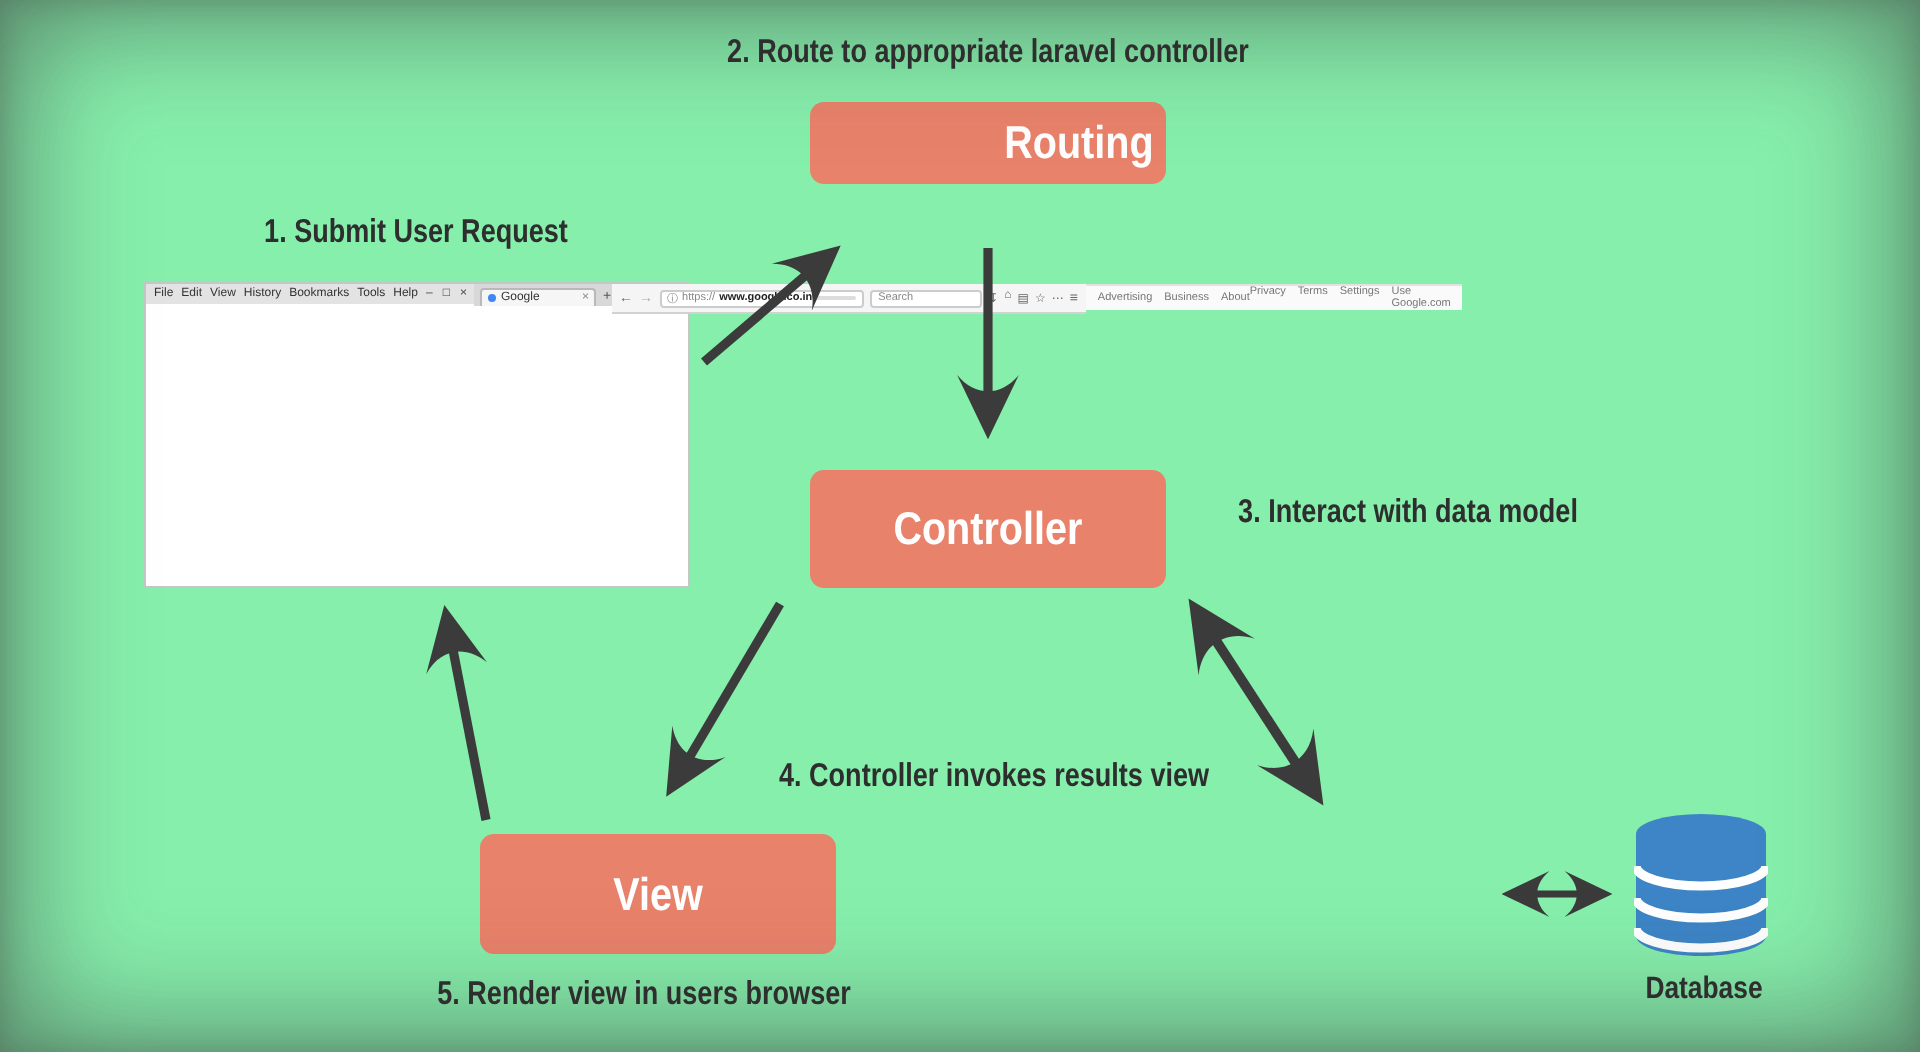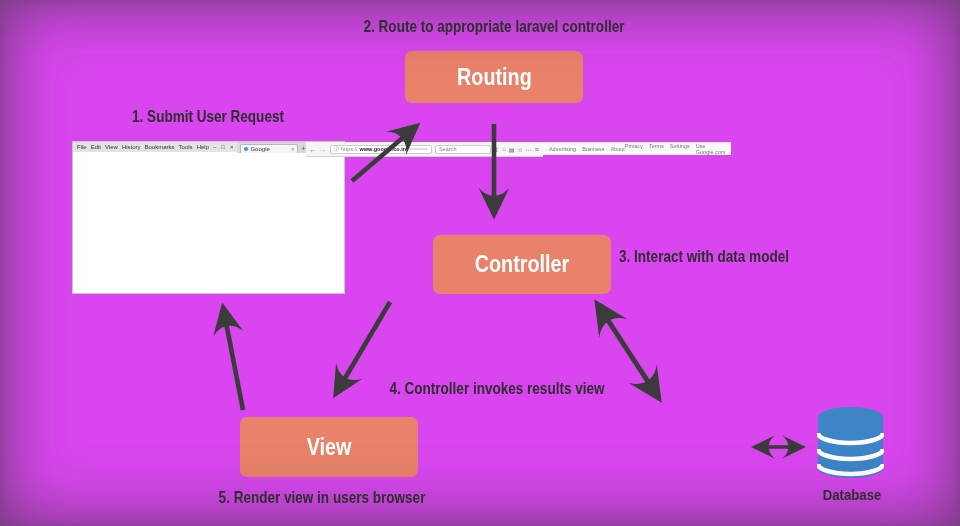--- a/index.html
+++ b/index.html
@@ -1,17 +1,17 @@
 <!DOCTYPE html>
 <html style="--node-fill: #E9826A; --arrow: #3B3B3B; --db-blue: #3D85C6; --ink: #2E2E2E; --link: #1A0DAB;"><head>
 <meta charset="utf-8">
 <style>
   html, body { margin:0; padding:0; background:#fff; -webkit-text-size-adjust:none; }
   #canvas {
-    position:relative; width:960px; height:526px; overflow:hidden; background:#d946ef;
+    position:relative; width:960px; height:526px; overflow:hidden; background:#86efac;
     font-family:"Liberation Sans", sans-serif; color:var(--ink, #2e2e2e);
   }
   .vignette { position:absolute; inset:0; z-index:60; pointer-events:none;
     box-shadow: inset 0 0 60px 10px rgba(55,55,55,.55), inset 0 0 14px rgba(70,70,70,.28); }
 
   
   .note { position:absolute; white-space:nowrap; font-weight:700; font-size:16.5px;
     transform:translateX(-50%) scaleX(.82); color:var(--ink,#2e2e2e); line-height:1.15; }
 
   
@@ -89,24 +89,24 @@
     <line class="arrow-line" x1="243" y1="410" x2="224" y2="312" stroke-width="4.6" marker-end="url(#ah)"></line>
     <line class="arrow-line" x1="758" y1="447" x2="799" y2="447" stroke-width="3.4" marker-start="url(#ah)" marker-end="url(#ah)"></line>
   </svg>
 
   <div class="note" style="left:494px; top:17px;">2. Route to appropriate laravel controller</div>
   <div class="note" style="left:208px; top:107px;">1. Submit User Request</div>
   <div class="note" style="left:704px; top:247px;">3. Interact with data model</div>
   <div class="note" style="left:497px; top:379px;">4. Controller invokes results view</div>
   <div class="note" style="left:322px; top:488px;">5. Render view in users browser</div>
 
-  <div class="node" style="left:405px; top:51px;  width:178px; height:52px;">
+  <div class="node" style="left:405px; top:51px;  width:178px; height:41px;justify-content:flex-end;">
     <span class="node-label">Routing</span>
   </div>
-  <div class="node" style="left:405px; top:235px; width:178px; height:59px;margin-left:28px;">
+  <div class="node" style="left:405px; top:235px; width:178px; height:59px;">
     <span class="node-label">Controller</span>
   </div>
   <div class="node" style="left:240px; top:417px; width:178px; height:60px;">
     <span class="node-label">View</span>
   </div>
 
   <svg class="db-icon" width="67" height="73" viewBox="0 0 67 73">
     <path class="db-fill" d="M1,11 V62 C1,67.5 15.5,72 33.5,72 C51.5,72 66,67.5 66,62 V11 Z"></path>
     <ellipse class="db-fill" cx="33.5" cy="11" rx="32.5" ry="10"></ellipse>
     <path class="db-sep" d="M1,27 C1,32.5 15.5,37 33.5,37 C51.5,37 66,32.5 66,27"></path>

